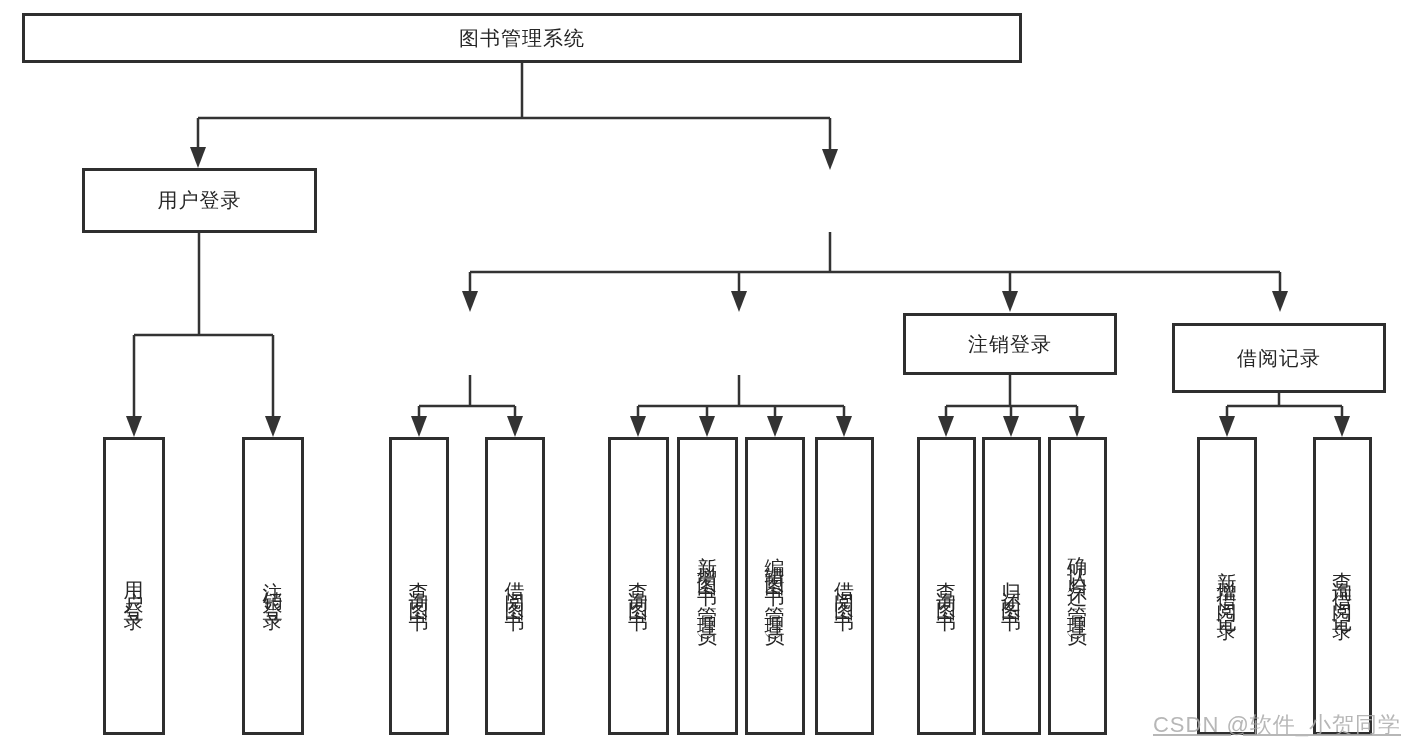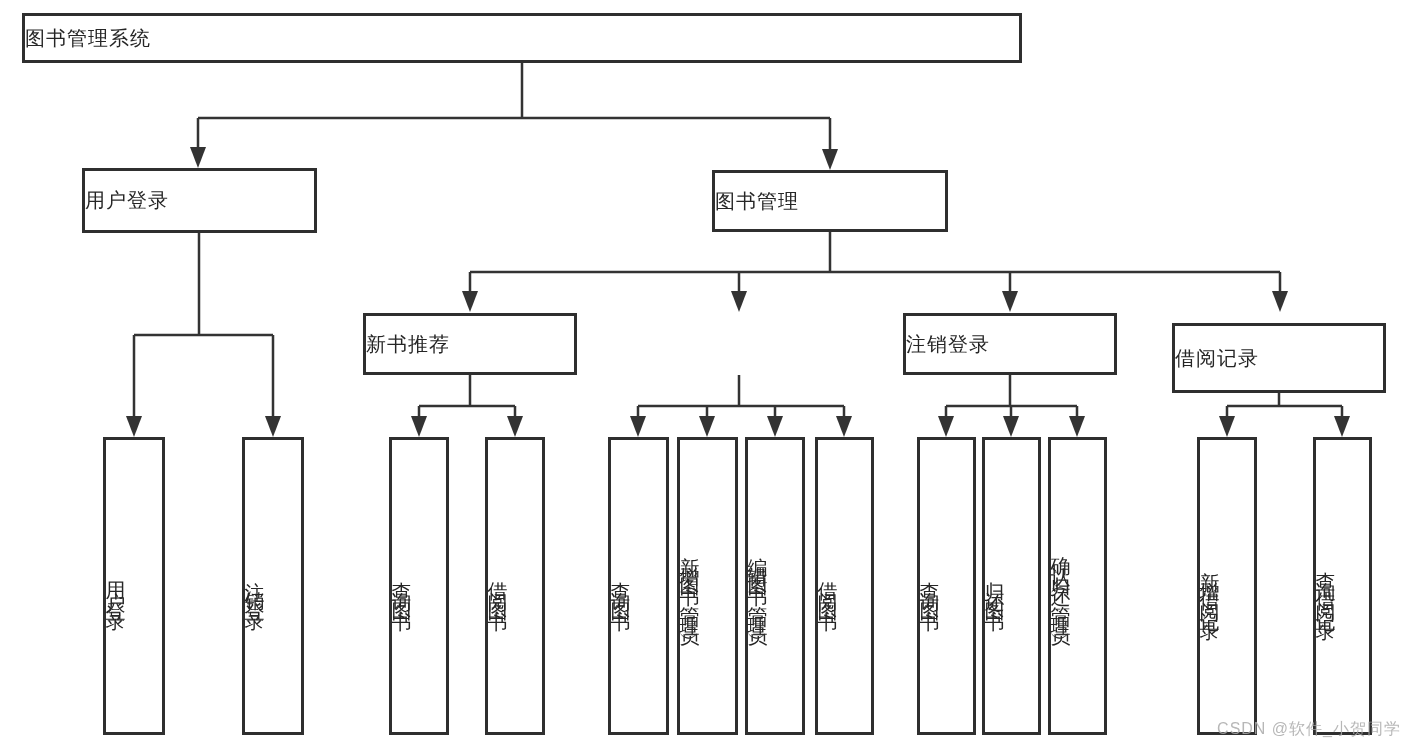--- a/index.html
+++ b/index.html
@@ -29,20 +29,21 @@
   }
   .edge { stroke: var(--line); stroke-width: 2.5; fill: none; }
   .arrow { fill: var(--line); stroke: none; }
 
   .box {
     position: absolute;
     background: var(--background);
     border: 3px solid var(--box-border);
     display: flex;
     align-items: center;
+    justify-content: center;
     z-index: 2;
   }
   .h-label {
     font-size: 20px;
     color: var(--text);
     letter-spacing: 1px;
     white-space: nowrap;
   }
   .v-label {
     writing-mode: vertical-rl;
@@ -51,26 +52,27 @@
     letter-spacing: 10px;
     line-height: 1;
     color: var(--text);
     white-space: nowrap;
   }
 
   .watermark {
     position: absolute;
     right: 4px;
     bottom: 7px;
-    font-size: 16px;
+    font-size: 22px;
     color: var(--watermark);
     opacity: 0.85;
     z-index: 5;
     letter-spacing: 1px;
     white-space: nowrap;
+    text-decoration: underline;
   }
 </style>
 </head>
 <body>
 
 <div class="canvas">
 
   <svg class="connectors" viewBox="0 0 1405 747" xmlns="http://www.w3.org/2000/svg">
 
     <g>
@@ -121,27 +123,21 @@
     </g>
   </svg>
 
   <div class="box" style="left:22px;top:13px;width:1000px;height:50px">
     <span class="h-label">图书管理系统</span>
   </div>
 
   <div class="box" style="left:82px;top:168px;width:235px;height:65px">
     <span class="h-label">用户登录</span>
   </div>
-  <div class="box" style="left:712px;top:170px;width:236px;height:62px">
-    <span class="h-label">图书管理</span>
-  </div>
 
-  <div class="box" style="left:363px;top:313px;width:214px;height:62px">
-    <span class="h-label">新书推荐</span>
-  </div>
   <div class="box" style="left:903px;top:313px;width:214px;height:62px">
     <span class="h-label">注销登录</span>
   </div>
   <div class="box" style="left:1172px;top:323px;width:214px;height:70px">
     <span class="h-label">借阅记录</span>
   </div>
 
   <div class="box" style="left:103px;top:437px;width:62px;height:298px">
     <span class="v-label">用户登录</span>
   </div>

